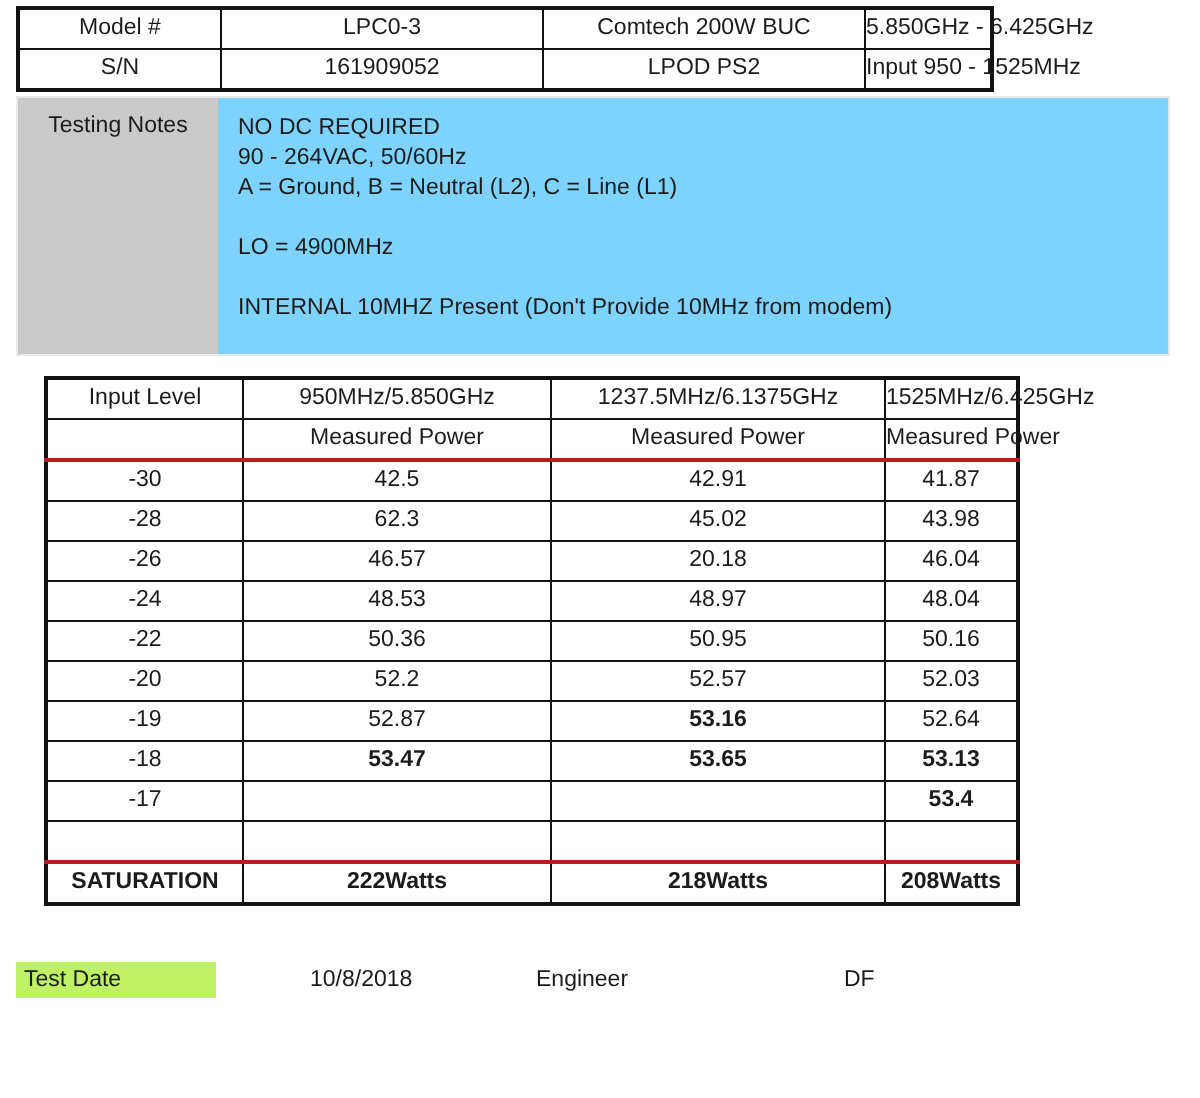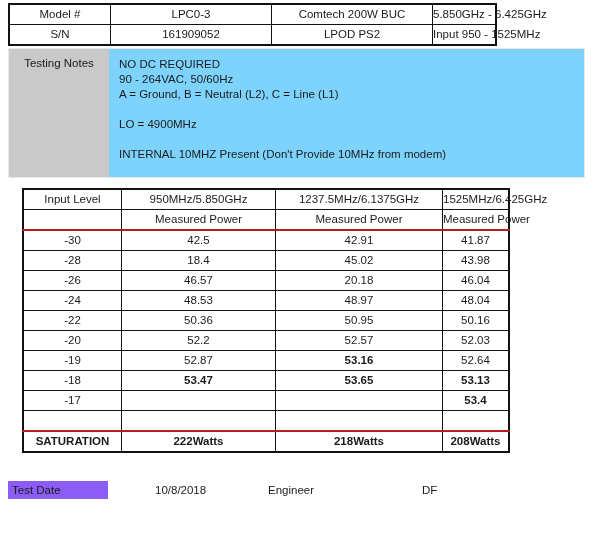--- a/index.html
+++ b/index.html
@@ -126,21 +126,21 @@
     width: 577px;
     height: 20px;
     font-size: 11.5px;
   }
   #test-date-label {
     position: absolute;
     left: 0px;
     top: 0px;
     width: 100px;
     height: 18px;
-    background: #8b5cf6;
+    background: #bef264;
     padding-left: 4px;
     line-height: 18px;
     box-sizing: border-box;
   }
   #test-date-value {
     position: absolute;
     left: 147px;
     top: 0px;
     line-height: 18px;
   }
@@ -208,21 +208,21 @@
       </tr>
 
       <tr class="thickline">
         <td>-30</td>
         <td>42.5</td>
         <td>42.91</td>
         <td>41.87</td>
       </tr>
       <tr>
         <td>-28</td>
-        <td>18.4</td>
+        <td>62.3</td>
         <td>45.02</td>
         <td>43.98</td>
       </tr>
       <tr>
         <td>-26</td>
         <td>46.57</td>
         <td>20.18</td>
         <td>46.04</td>
       </tr>
       <tr>

